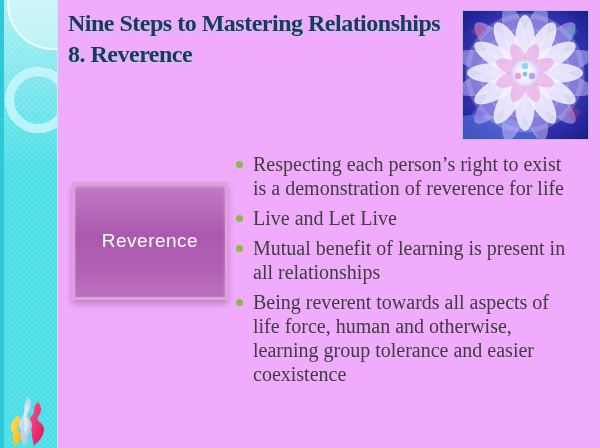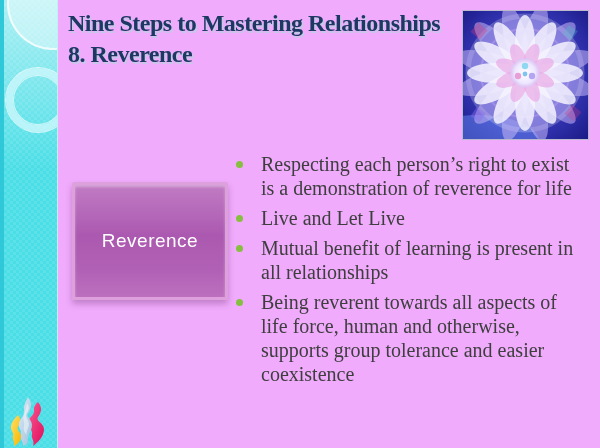--- a/index.html
+++ b/index.html
@@ -87,21 +87,20 @@
 
   
   .bullet-list {
     position: absolute; left: 232px; top: 152px; width: 352px;
     list-style: none; margin: 0; padding: 0;
   }
   .bullet-list li {
     display: flex;
     margin: 0 0 6px 0;
     padding-left: 4px;
-    gap: 8px;
   }
   .bullet-dot {
     flex: 0 0 auto;
     width: 7px; height: 7px;
     margin: 9px 10px 0 0;
     border-radius: 50%;
     background: #86BE3F;
   }
   .bullet-text {
     font-family: "Liberation Serif", serif;
@@ -234,18 +233,18 @@
     </li>
     <li>
       <span class="bullet-dot"></span>
       <span class="bullet-text">Mutual benefit of learning is present in
 all relationships</span>
     </li>
     <li>
       <span class="bullet-dot"></span>
       <span class="bullet-text">Being reverent towards all aspects of
 life force, human and otherwise,
-supports group tolerance and easier
+learning group tolerance and easier
 coexistence</span>
     </li>
   </ul>
 
 </div>
 
 </body></html>

